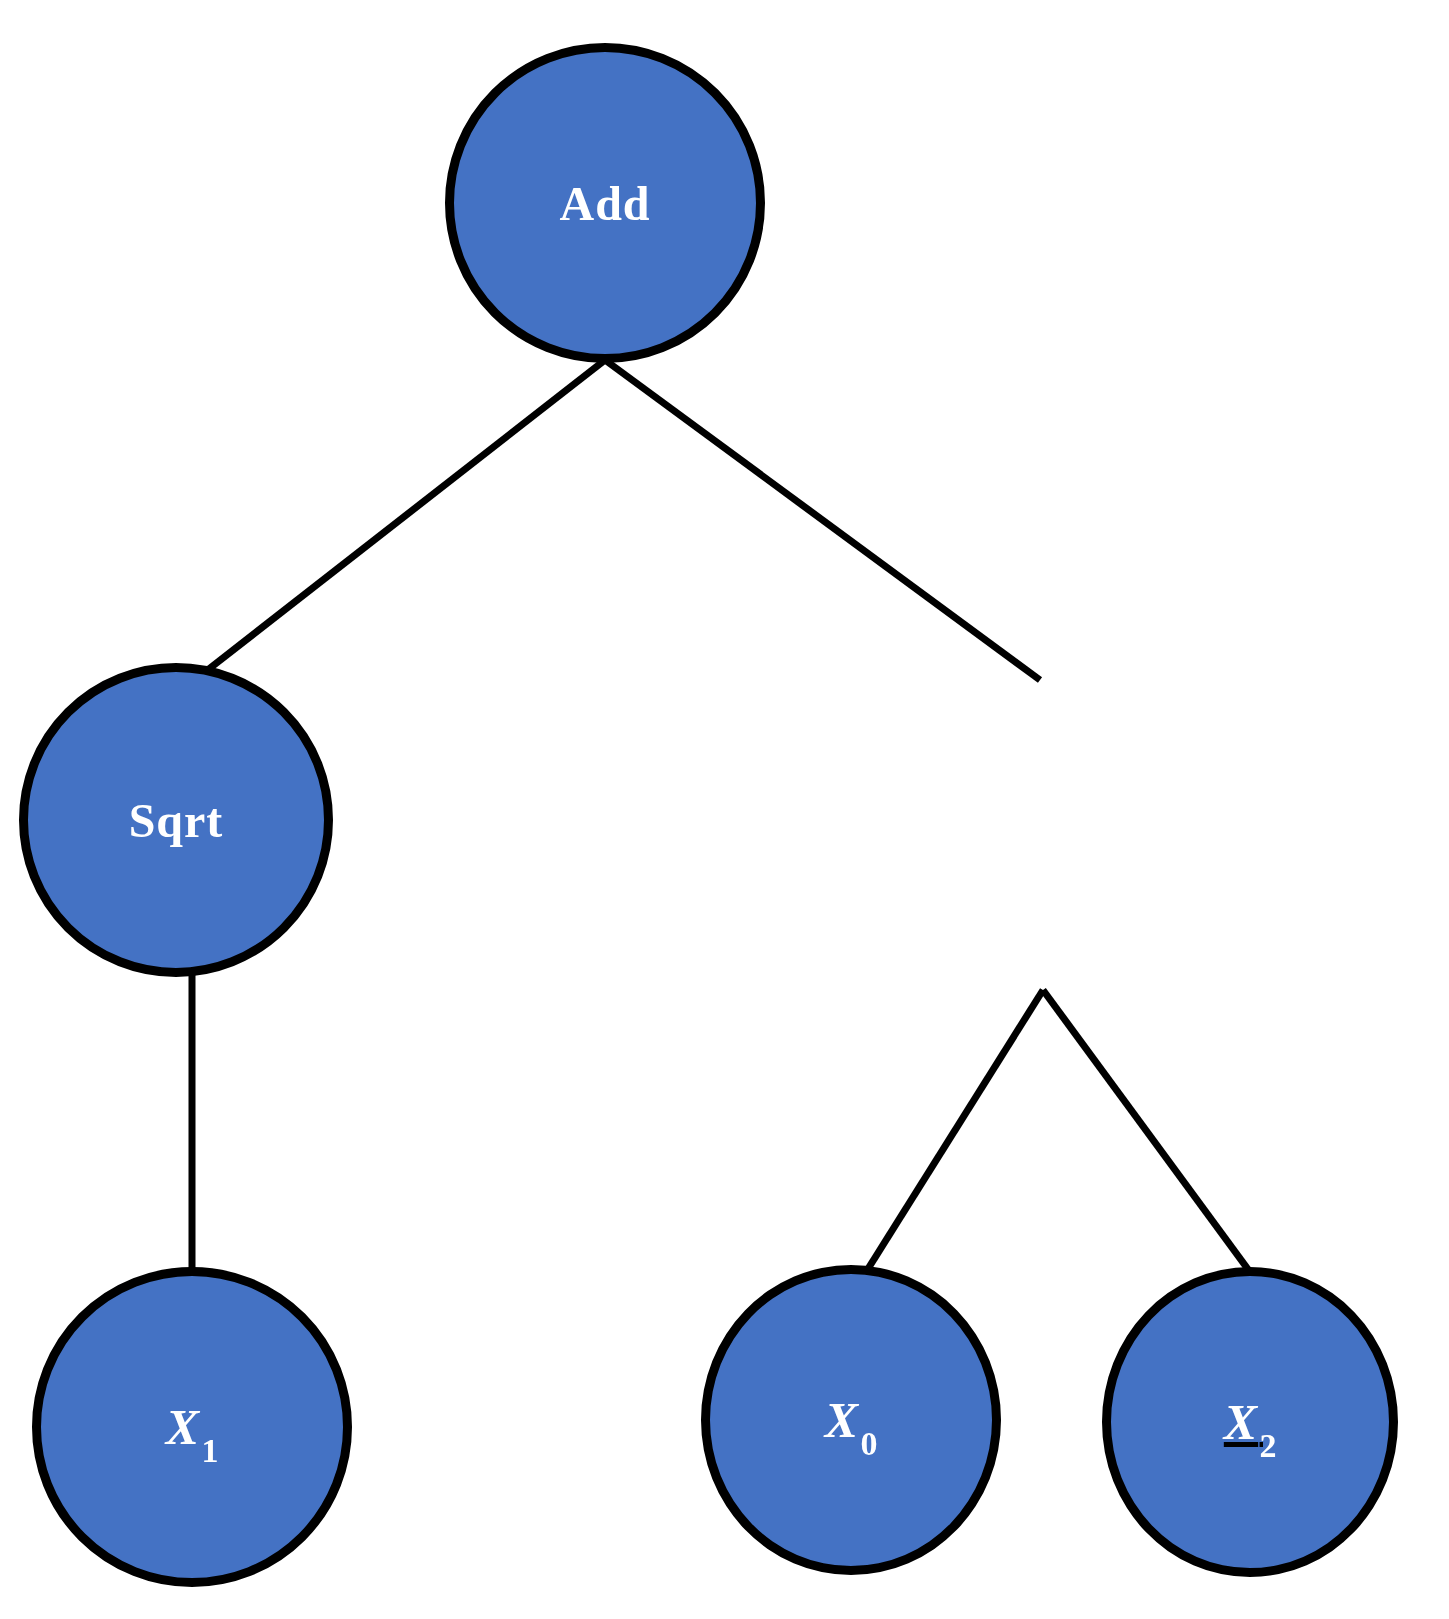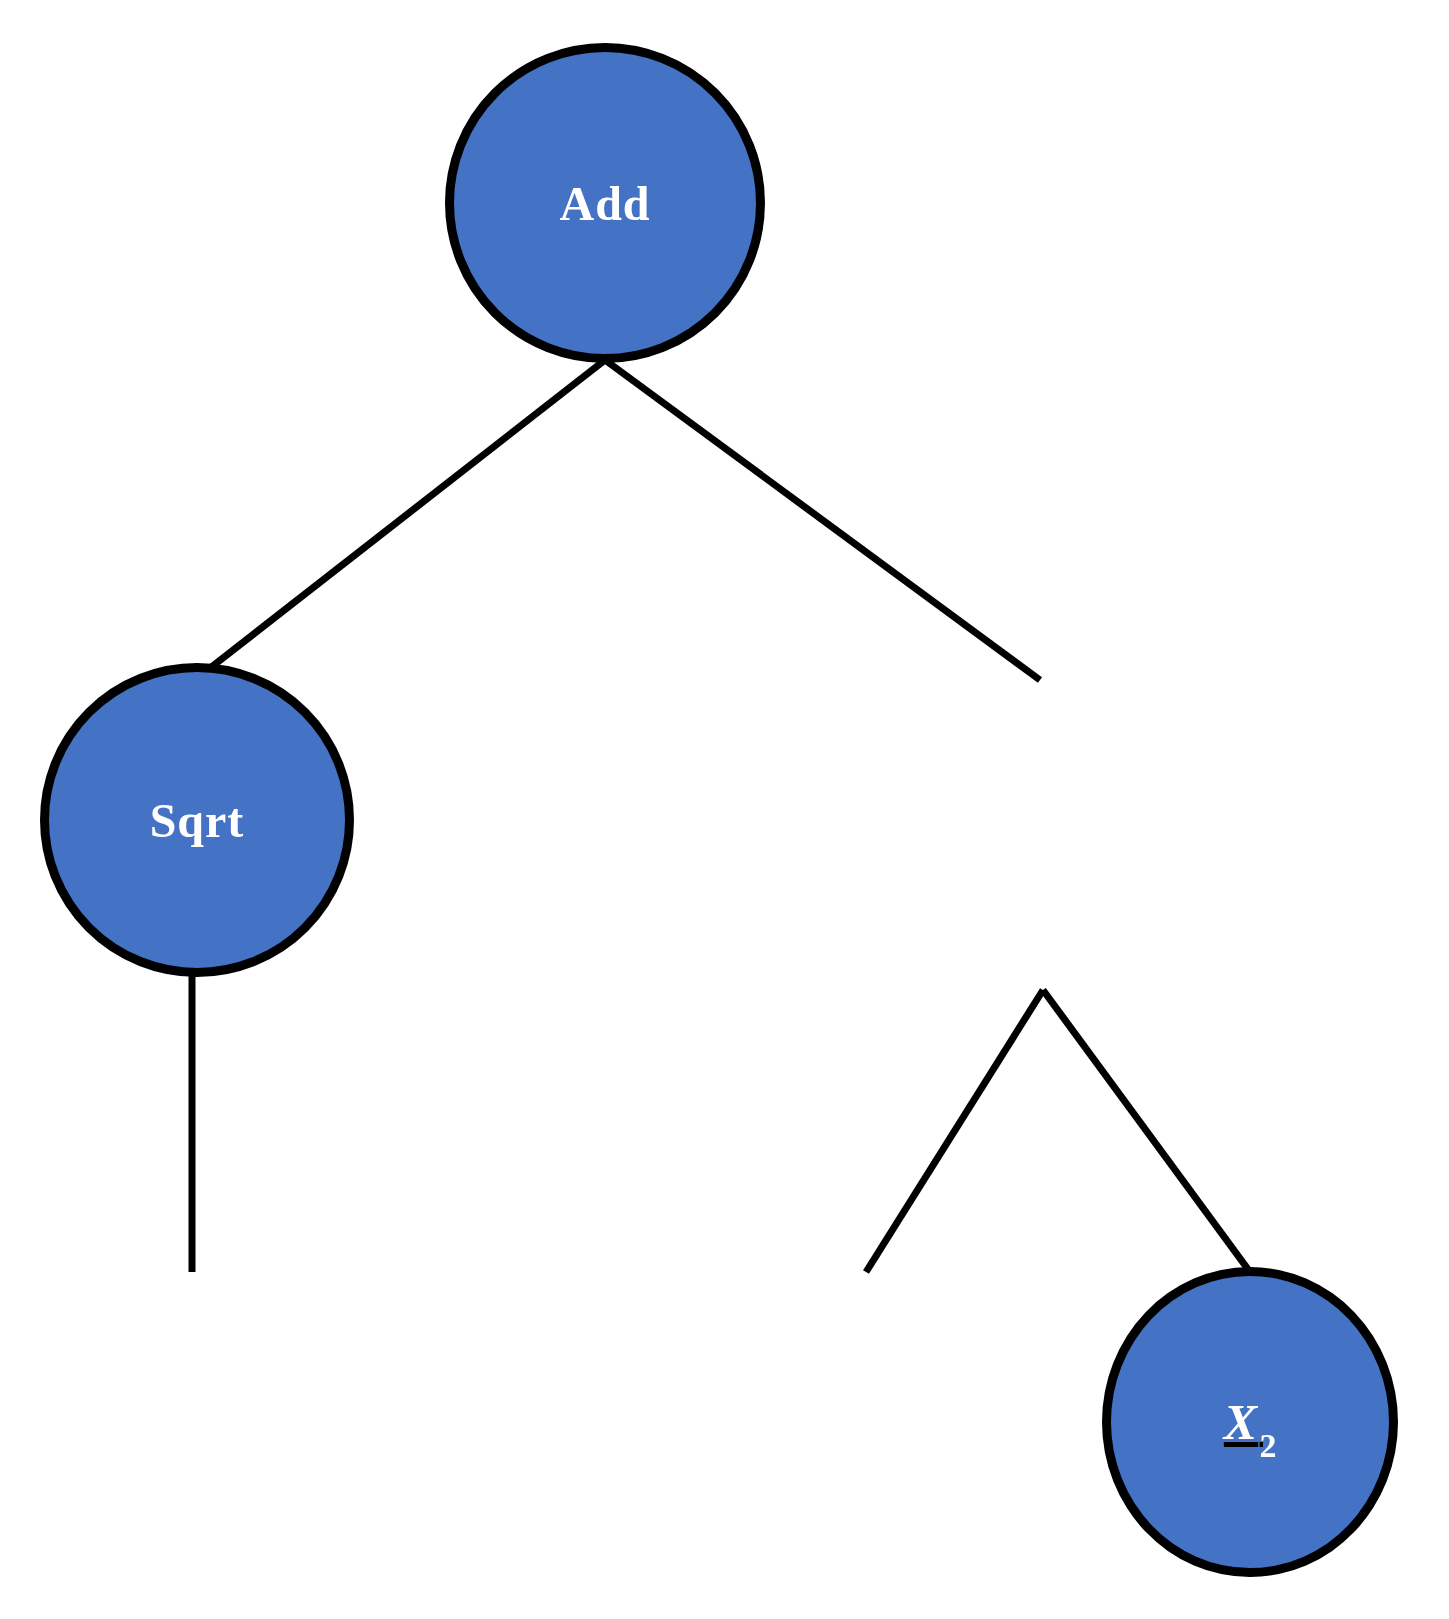--- a/index.html
+++ b/index.html
@@ -52,21 +52,21 @@
   .node-label.var sub {
     font-style: normal;
     font-size: 0.68em;
     position: relative;
     top: 0.22em;
     left: 0.04em;
     line-height: 0;
   }
   
   .node-add  { left: 445px;  top: 43px;   width: 320px; height: 320px; }
-  .node-sqrt { left: 40px;   top: 663px;  width: 314px; height: 314px; text-align: right; }
+  .node-sqrt { left: 19px;   top: 663px;  width: 314px; height: 314px; text-align: right; }
   .node-max  { left: 885px;  top: 675px;  width: 320px; height: 320px; }
   .node-x1   { left: 32px;   top: 1267px; width: 320px; height: 320px; }
   .node-x0   { left: 701px;  top: 1265px; width: 300px; height: 310px; }
   .node-x2   { left: 1102px; top: 1267px; width: 296px; height: 310px; text-decoration: underline; }
 </style>
 </head>
 <body>
 
 <div class="canvas">
 
@@ -80,19 +80,25 @@
 
   <div class="node node-add">
     <span class="node-label">Add</span>
   </div>
 
   <div class="node node-sqrt">
     <span class="node-label">Sqrt</span>
   </div>
 
 
+  <div class="node node-x1">
+    <span class="node-label var"><span>X</span><sub>1</sub></span>
+  </div>
 
+  <div class="node node-x0">
+    <span class="node-label var"><span>X</span><sub>0</sub></span>
+  </div>
 
   <div class="node node-x2">
     <span class="node-label var"><span>X</span><sub>2</sub></span>
   </div>
 
 </div>
 
 </body></html>

